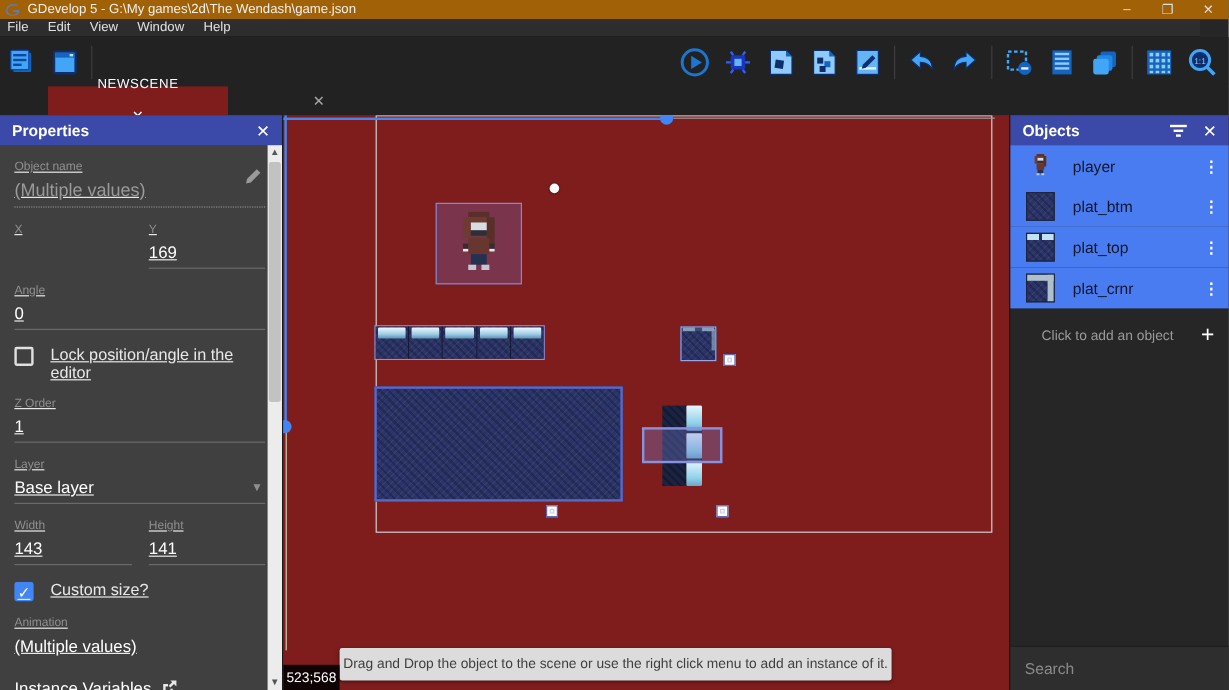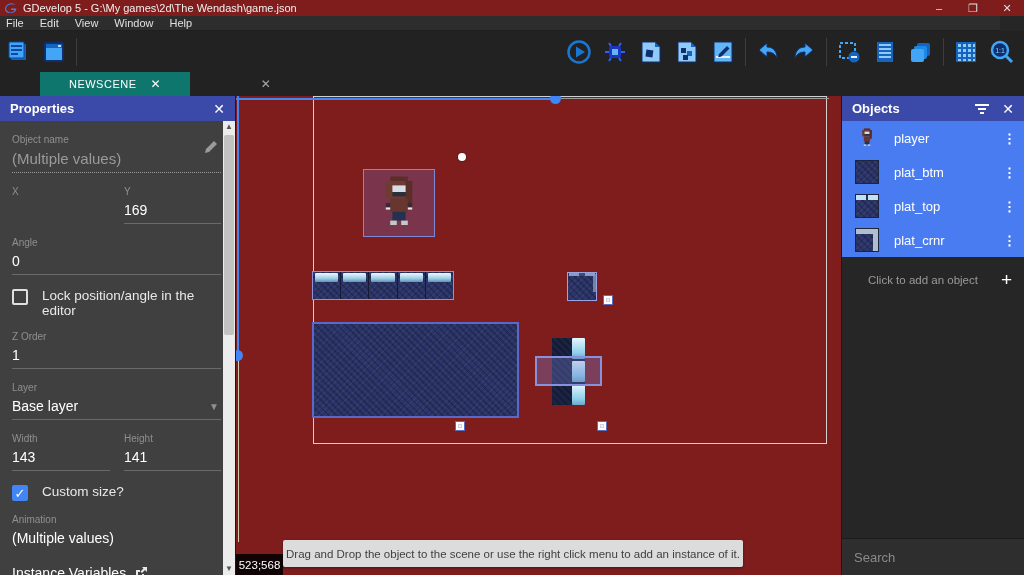--- a/index.html
+++ b/index.html
@@ -2,21 +2,21 @@
 <html><head>
 <meta charset="utf-8">
 <style>
   * { box-sizing: border-box; margin: 0; padding: 0; }
   html,body { width:1024px; height:575px; overflow:hidden; }
   .app { position:relative; width:1024px; height:575px; background:#262626;
          font-family:"Liberation Sans", sans-serif; color:#e8e8e8; }
 
   
   .titlebar { position:absolute; left:0; top:0; width:1024px; height:16px;
-              background:#7f1d1d; display:flex; align-items:center; font-size:11px; }
+              background:#a16207; display:flex; align-items:center; font-size:11px; }
   .titlebar .logo { width:12px; height:11px; margin:0 6px 0 5px; }
   .titlebar .title { color:#efefef; }
   .win-controls { margin-left:auto; display:flex; }
   .win-btn { width:34px; height:16px; display:flex; align-items:center; justify-content:center;
              color:#dedede; font-size:11px; }
 
   
   .menubar { position:absolute; left:0; top:16px; width:1000px; height:15px;
              background:#2d2d2d; display:flex; align-items:center; font-size:11px; color:#e0e0e0;
              border-bottom:1px solid #1f1f1f; }
@@ -28,33 +28,33 @@
              background:#222; display:flex; align-items:center; }
   .tool-icon { width:26px; height:26px; margin:0 5px; flex:0 0 auto; }
   .tool-sep { width:1px; height:28px; background:#3d3d3d; margin:0 4px; flex:0 0 auto; }
   .tb-right { margin-left:auto; display:flex; align-items:center; padding-right:4px; }
 
   
   .tabbar { position:absolute; left:0; top:72px; width:1024px; height:24px;
             background:#222; display:flex; font-size:11px; letter-spacing:.5px; }
   .tab { display:flex; align-items:center; justify-content:center; gap:14px; padding:0 14px; color:#8f8f8f; }
   .tab .tab-close { color:#a9a9a9; font-size:12px; }
-  .tab.active { background:#0f766e; color:#fff; }
+  .tab.active { background:#7f1d1d; color:#fff;flex-direction:column; }
   .tab.active .tab-close { color:#fff; }
   .tab-spacer { width:40px; }
 
   
   .panel-header { height:25px; background:#3b49a8; display:flex; align-items:center;
                   padding:0 10px; font-size:13px; font-weight:bold; color:#fff; }
   .panel-header .hx { margin-left:auto; font-size:14px; font-weight:normal; color:#fff; }
 
   
   .props { position:absolute; left:0; top:96px; width:236px; height:479px;
            background:#404040; overflow:hidden; border-right:1px solid #1a1a1a; }
-  .props-body { position:absolute; left:0; top:25px; right:12px; bottom:0; padding:0 2px 0 12px; overflow:hidden; }
+  .props-body { position:absolute; left:0; top:25px; right:12px; bottom:0; padding:0 2px 0 12px; overflow:hidden;text-decoration:underline; }
   .f-label { font-size:10px; color:#8f8f8f; margin-top:13px; }
   .f-value { font-size:14px; color:#fff; padding:5px 0 5px; border-bottom:1px solid #6a6a6a; position:relative; }
   .f-value.dotted { border-bottom:1px dotted #9a9a9a; color:#9a9a9a; }
   .two-col { display:grid; grid-template-columns:98px 1fr; column-gap:14px; }
   .check-row { display:flex; align-items:flex-start; gap:14px; margin:13px 0 2px; font-size:13.5px; color:#e8e8e8; }
   .checkbox { width:16px; height:16px; border:2px solid #e0e0e0; border-radius:2px; flex:0 0 auto; margin-top:1px; }
   .checkbox.checked { background:#4285f4; border-color:#4285f4; color:#fff; font-size:13px; line-height:14px; text-align:center; }
   .pencil-btn { position:absolute; right:2px; top:-6px; }
   .chev { position:absolute; right:2px; top:8px; color:#8f8f8f; font-size:10px; }
   .iv-row { display:flex; align-items:center; gap:8px; margin-top:14px; font-size:14px; color:#fff; }
@@ -128,21 +128,21 @@
              background:#262626; border-left:1px solid #1a1a1a; }
   .obj-header-icons { margin-left:auto; display:flex; align-items:center; gap:12px; }
   .obj-row { height:34px; background:#4a7cf1; display:flex; align-items:center; padding:0 8px 0 12px; }
   .obj-thumb { width:26px; height:26px; margin-right:14px; position:relative; flex:0 0 auto;
                display:flex; align-items:center; justify-content:center; }
   .thumb-tile { width:24px; height:24px; position:relative; border:1px solid #1c2440; }
   .tt-top { position:absolute; top:0; left:0; right:0; height:5px;
             background:linear-gradient(90deg,#bfe3f2 0 44%, #23304f 44% 56%, #bfe3f2 56%); }
   .tt-top-full { position:absolute; top:0; left:0; right:0; height:5px; background:#aebfcd; }
   .tt-right { position:absolute; top:0; right:0; width:5px; bottom:0; background:#aebfcd; }
-  .obj-label { font-size:13px; color:#ffffff; }
+  .obj-label { font-size:13px; color:#0f172a; }
   .obj-menu { margin-left:auto; color:#fff; font-size:13px; font-weight:bold; letter-spacing:0; }
   .add-row { height:38px; display:flex; align-items:center; padding:0 12px; margin-top:4px; }
   .add-label { font-size:11.5px; color:#9a9a9a; margin-left:14px; }
   .add-plus { margin-left:auto; color:#fff; font-size:19px; font-weight:300; }
   .search-row { position:absolute; left:0; right:0; bottom:0; height:37px; background:#2e2e2e;
                 border-top:1px solid #1c1c1c; display:flex; align-items:center; padding:0 12px; }
   .search-input { flex:1; background:transparent; border:none; outline:none; color:#ddd;
                   font-size:13px; font-family:"Liberation Sans",sans-serif; }
   .search-input::placeholder { color:#8a8a8a; }
 </style>

